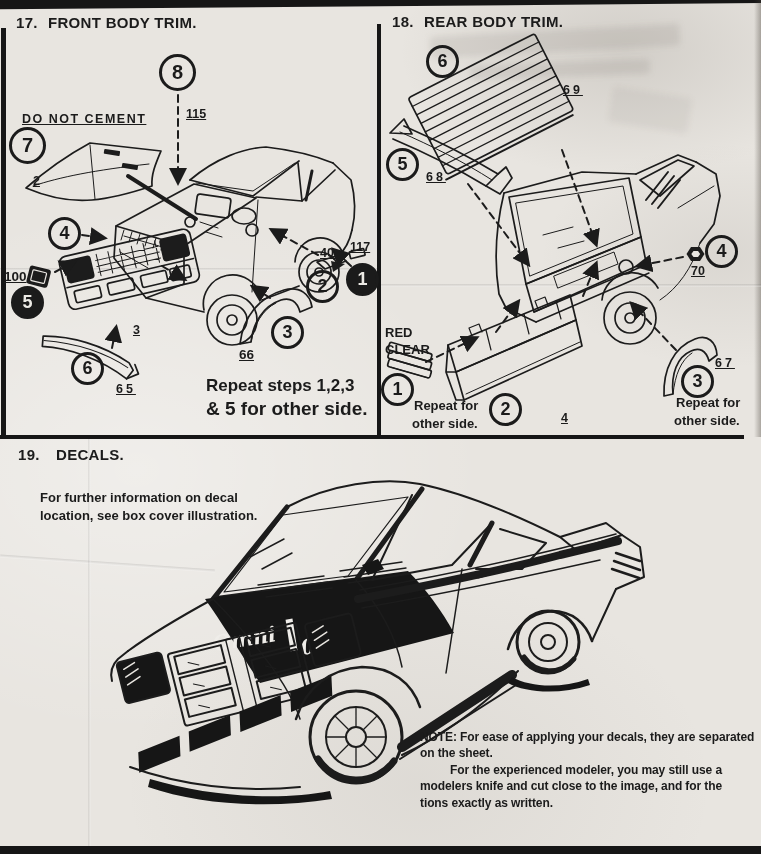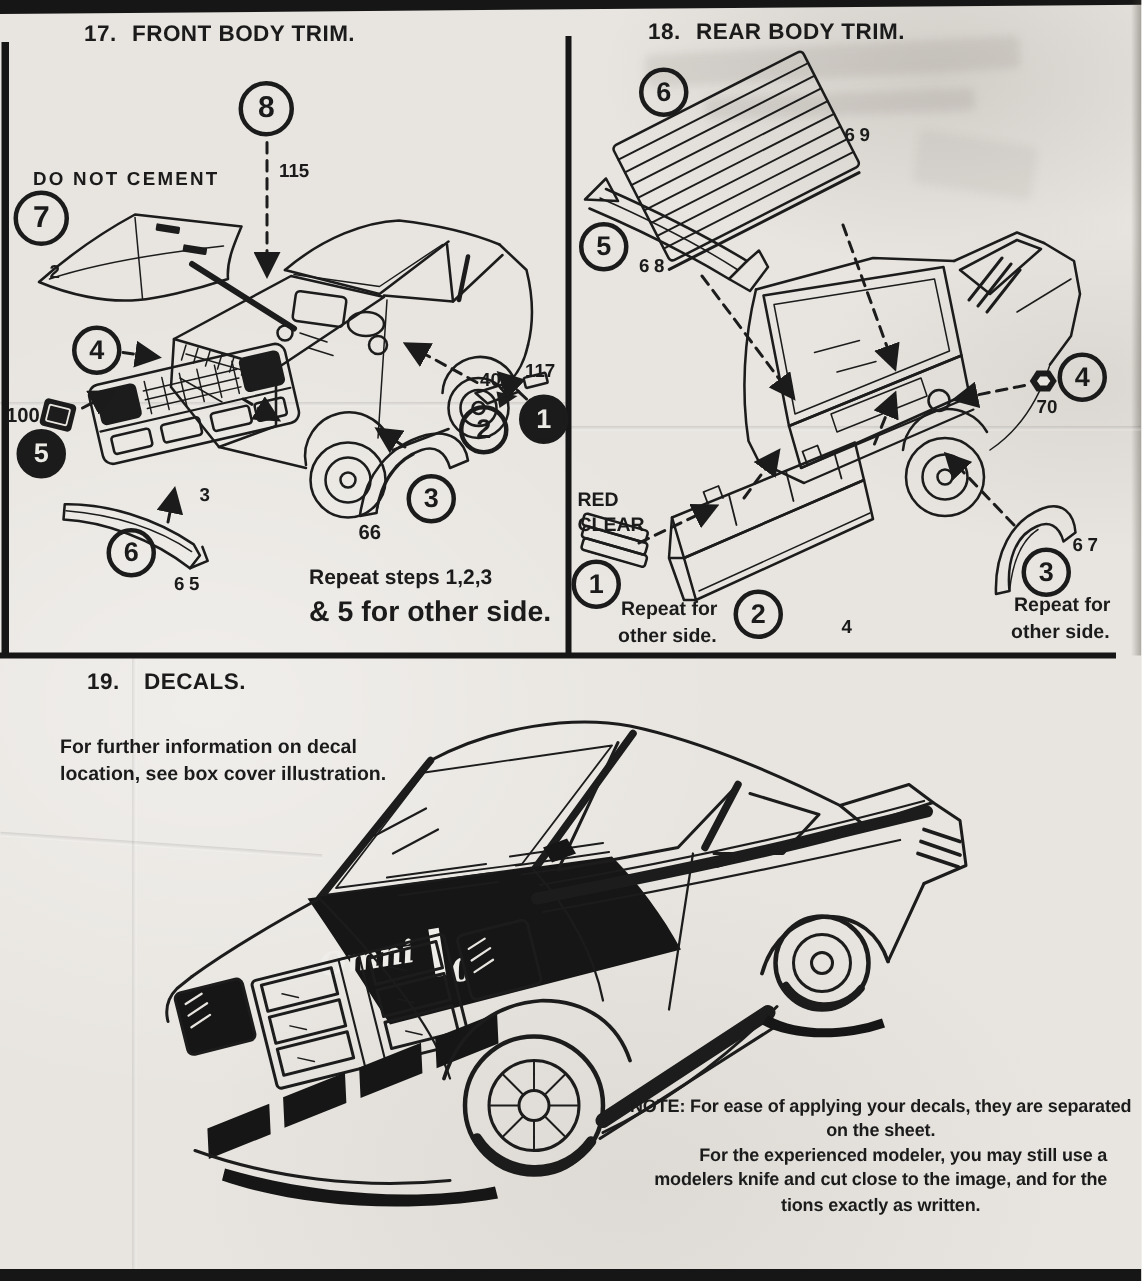--- a/index.html
+++ b/index.html
@@ -7,34 +7,34 @@
     position:relative; width:761px; height:854px; overflow:hidden;
     font-family:"Liberation Sans", sans-serif; color:#1b1b1b;
     background:
       radial-gradient(ellipse 320px 180px at 82% 6%, rgba(120,113,104,0.20), transparent 70%),
       radial-gradient(ellipse 260px 160px at 95% 30%, rgba(120,113,104,0.12), transparent 70%),
       radial-gradient(ellipse 420px 300px at 55% 92%, rgba(130,124,115,0.10), transparent 70%),
       radial-gradient(ellipse 500px 380px at 18% 55%, rgba(255,255,255,0.35), transparent 70%),
       #e8e5e0;
   }
   .bar{position:absolute; background:#161616;}
-  .hnum{position:absolute; font-weight:700; font-size:15px; letter-spacing:0.3px; white-space:nowrap;margin-left:40px;}
-  .plbl{position:absolute; font-weight:700; font-size:12.5px; white-space:nowrap;}
+  .hnum{position:absolute; font-weight:700; font-size:15px; letter-spacing:0.3px; white-space:nowrap;}
+  .plbl{position:absolute; font-weight:700; font-size:12.5px; white-space:nowrap;text-decoration:underline;}
   .sp{letter-spacing:3px;}
   .note{position:absolute; font-weight:600; font-size:13px; white-space:nowrap;}
   .callout{
     position:absolute; width:33px; height:33px; box-sizing:border-box;
     border:3px solid #1b1b1b; border-radius:50%;
     display:flex; align-items:center; justify-content:center;
     font-weight:700; font-size:18px; background:transparent;
   }
   .callout.big{width:37px; height:37px; font-size:20px;}
   .callout.filled{background:#1b1b1b; color:#eceae5; border-color:#1b1b1b;}
   .noteblock{position:absolute; left:420px; top:729px;}
-  .nline{font-size:12px; font-weight:700; line-height:16.4px; letter-spacing:-0.1px; white-space:nowrap;text-align:center;}
+  .nline{font-size:12px; font-weight:700; line-height:16.4px; letter-spacing:-0.1px; white-space:nowrap;}
   .nline.ind{padding-left:30px;}
   .svgpanel{position:absolute;}
   .ghost{position:absolute; background:rgba(95,89,80,0.12); filter:blur(3px); border-radius:4px;}
   .crease-h{position:absolute; height:3px; background:linear-gradient(to bottom, rgba(0,0,0,0.10), rgba(255,255,255,0.30));}
   .crease-v{position:absolute; width:3px; background:linear-gradient(to right, rgba(0,0,0,0.08), rgba(255,255,255,0.28));}
   .edge-r{position:absolute; right:0; top:0; width:7px; height:437px;
           background:linear-gradient(to left, rgba(70,64,56,0.38), transparent);}
   .topstrip{position:absolute; left:-2px; top:0; width:766px; height:11px; background:#161616;
             clip-path:polygon(0 0, 100% 0, 100% 28%, 0 85%);}
 </style>
@@ -319,21 +319,21 @@
   <div class="callout filled" style="left:11px;top:286px">5</div>
   <span class="plbl" style="left:133px;top:323px">3</span>
   <div class="callout" style="left:71px;top:352px">6</div>
   <span class="plbl sp" style="left:116px;top:382px">65</span>
   <span class="plbl" style="left:239px;top:347px;font-size:13.5px">66</span>
   <div class="callout" style="left:271px;top:316px">3</div>
   <span class="plbl" style="left:320px;top:246px">40</span>
   <div class="callout" style="left:306px;top:270px">2</div>
   <span class="plbl" style="left:350px;top:240px">117</span>
   <div class="callout filled" style="left:346px;top:263px">1</div>
-  <span class="note" style="left:206px;top:376px;font-size:14px">Repeat steps 1,2,3</span>
+  <span class="note" style="left:206px;top:376px;font-size:17px">Repeat steps 1,2,3</span>
   <span class="note" style="left:206px;top:398px;font-size:19px">&amp; 5 for other side.</span>
 
   <span class="hnum" style="left:392px;top:13px">18.</span>
   <span class="hnum" style="left:424px;top:13px">REAR BODY TRIM.</span>
   <div class="callout" style="left:426px;top:45px">6</div>
   <span class="plbl sp" style="left:563px;top:83px">69</span>
   <div class="callout" style="left:386px;top:148px">5</div>
   <span class="plbl sp" style="left:426px;top:170px">68</span>
   <span class="note" style="left:385px;top:325px;font-weight:700">RED</span>
   <span class="note" style="left:385px;top:342px;font-weight:700">CLEAR</span>

